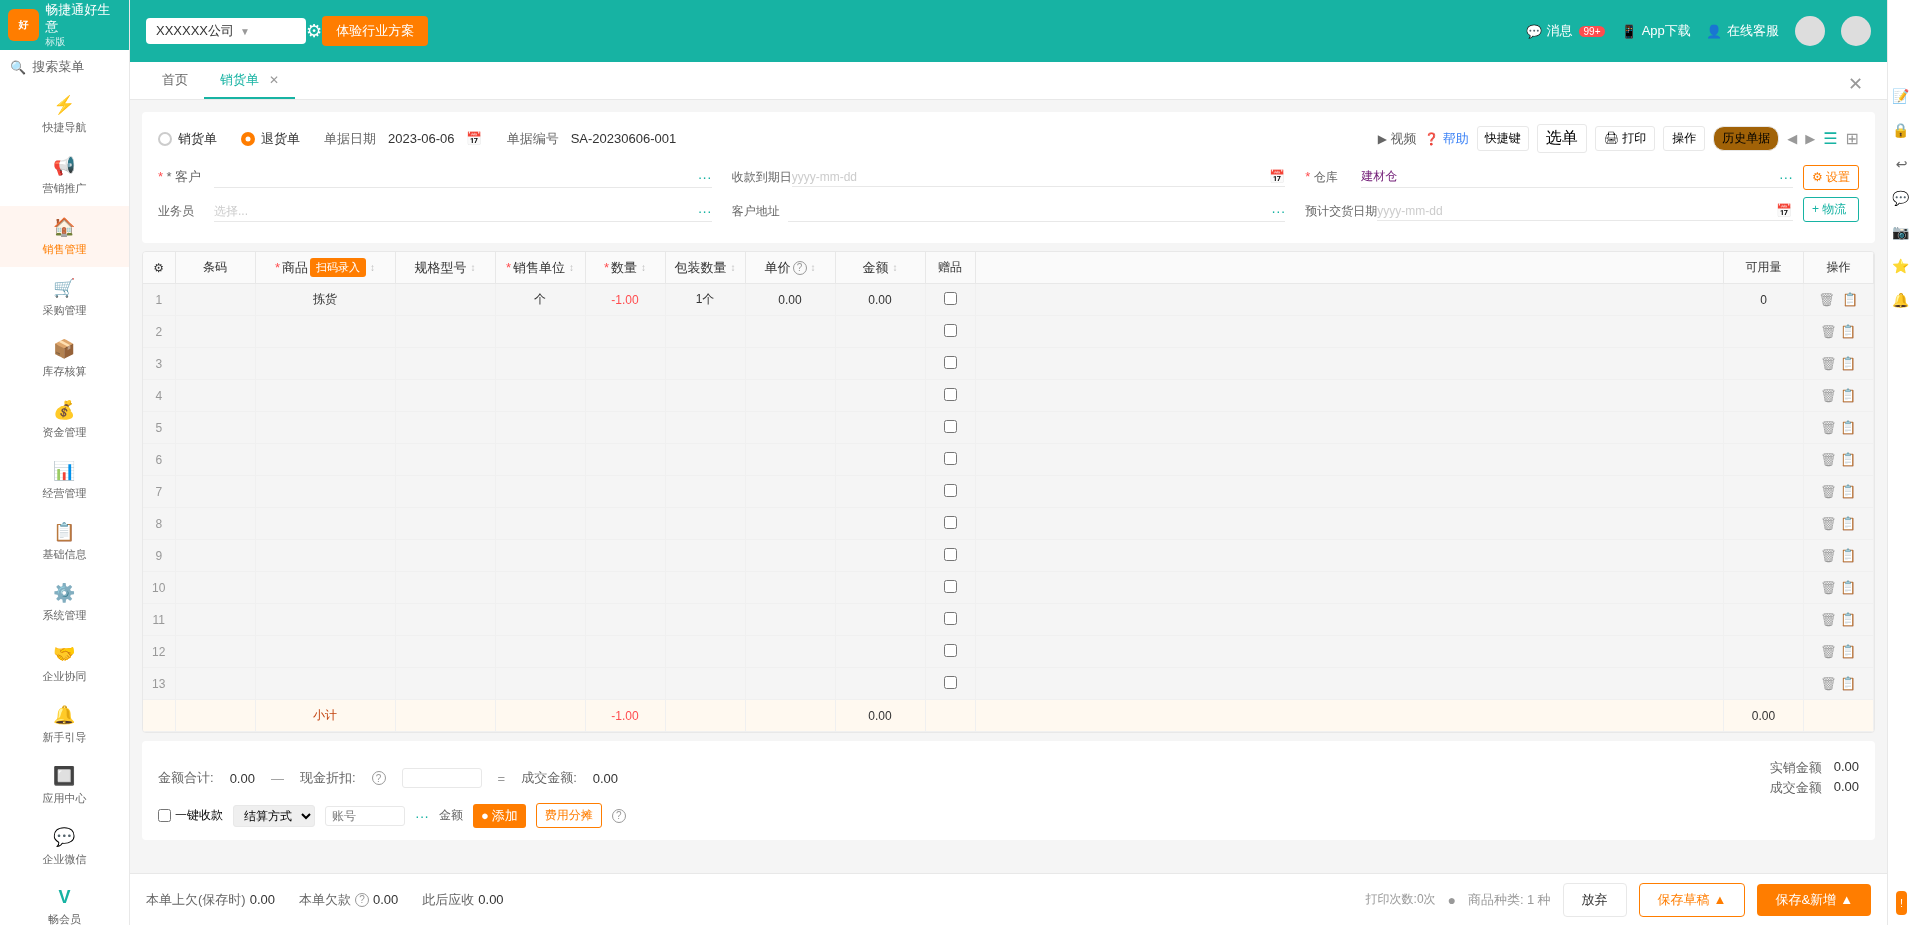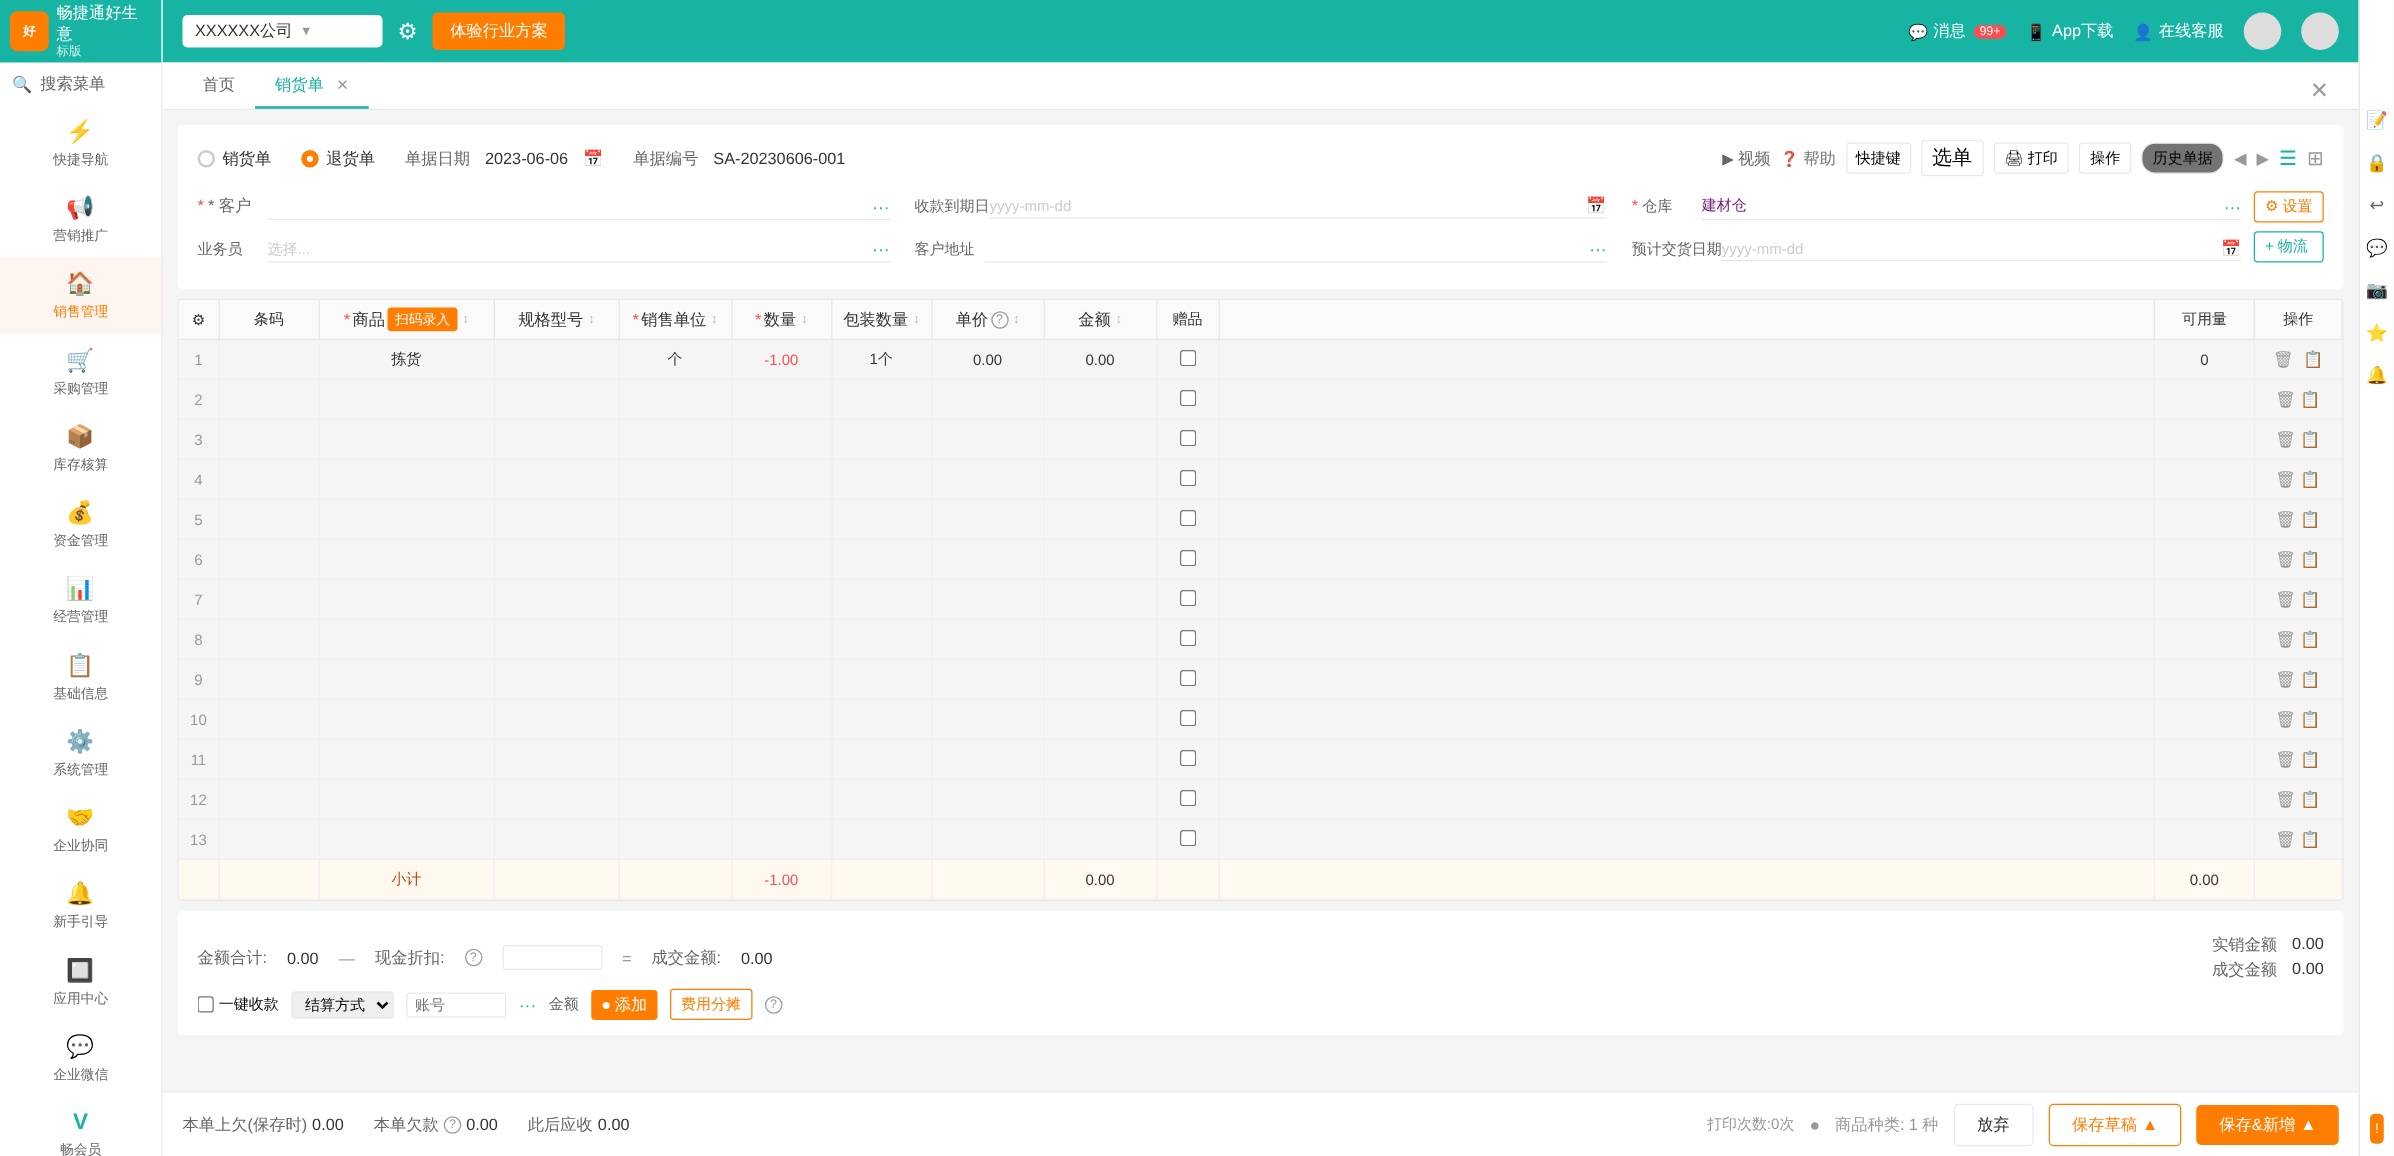--- a/index.html
+++ b/index.html
@@ -13,21 +13,21 @@
     .sidebar-item { display: flex; flex-direction: column; align-items: center; padding: 10px 0; cursor: pointer; color: #666; gap: 4px; }
     .sidebar-item.active { background: #fff5f0; color: #ff7d00; }
     .sidebar-item-icon { font-size: 18px; }
     .sidebar-item-label { font-size: 11px; }
     .sidebar-search { display: flex; flex-direction: row; align-items: center; padding: 8px 10px; color: #666; gap: 6px; cursor: pointer; }
 
     
     .main { flex: 1; display: flex; flex-direction: column; height: 925px; overflow: hidden; }
 
     
-    .topbar { height: 50px; background: #17b3a3; display: flex; align-items: center; padding: 0 16px; gap: 12px; flex-shrink: 0; }
+    .topbar { height: 62px; background: #17b3a3; display: flex; align-items: center; padding: 0 16px; flex-shrink: 0; }
     .topbar-company { background: #fff; border-radius: 4px; padding: 4px 10px; display: flex; align-items: center; gap: 6px; min-width: 160px; cursor: pointer; }
     .topbar-company-text { color: #333; font-size: 13px; }
     .topbar-company-arrow { color: #999; font-size: 10px; }
     .topbar-gear { color: #fff; font-size: 18px; cursor: pointer; }
     .topbar-trial-btn { background: #ff7d00; color: #fff; border: none; border-radius: 4px; padding: 6px 14px; cursor: pointer; font-size: 13px; }
     .topbar-right { margin-left: auto; display: flex; align-items: center; gap: 16px; color: #fff; }
     .topbar-right-item { display: flex; align-items: center; gap: 4px; cursor: pointer; font-size: 13px; color: #fff; }
     .topbar-badge { background: #ff4d4f; color: #fff; border-radius: 10px; padding: 0 5px; font-size: 10px; margin-left: 2px; }
     .topbar-avatar { width: 30px; height: 30px; border-radius: 50%; background: #ddd; }
 
@@ -249,26 +249,26 @@
         </div>
         <div style="display:flex; align-items:center; gap:12px; margin-left:24px;">
           <span style="color:#666;">单据日期</span>
           <span style="color:#333;font-weight:500;">2023-06-06</span>
           <span style="color:#17b3a3;cursor:pointer;">📅</span>
           <span style="color:#666;margin-left:12px;">单据编号</span>
           <span style="color:#333;">SA-20230606-001</span>
         </div>
         <div style="margin-left:auto; display:flex; align-items:center; gap:8px;">
           <span style="color:#666;cursor:pointer;font-size:12px;">▶ <span>视频</span></span>
-          <span style="color:#737373;cursor:pointer;font-size:12px;">❓ <span>帮助</span></span>
+          <span style="color:#3b82f6;cursor:pointer;font-size:12px;">❓ <span>帮助</span></span>
           <button style="border:1px solid #e8e8e8;background:#fff;padding:3px 7px;border-radius:3px;cursor:pointer;font-size:12px;">快捷键</button>
           <button style="border:1px solid #e8e8e8;background:#fff;padding:3px 8px;border-radius:3px;cursor:pointer;font-size:16px;color:#000000;">选单</button>
           <button style="border:1px solid #e8e8e8;background:#fff;padding:3px 8px;border-radius:3px;cursor:pointer;font-size:12px;">🖨 打印</button>
           <button style="border:1px solid #e8e8e8;background:#fff;padding:3px 8px;border-radius:3px;cursor:pointer;font-size:12px;">操作</button>
-          <button style="border:1px solid #e8e8e8;background:#737373;padding:3px 8px;border-radius:11px;cursor:pointer;font-size:12px;">历史单据</button>
+          <button style="border:1px solid #e8e8e8;background:#a16207;padding:3px 8px;border-radius:11px;cursor:pointer;font-size:12px;">历史单据</button>
           <span style="cursor:pointer;color:#999;">◀</span>
           <span style="cursor:pointer;color:#999;">▶</span>
           <span style="cursor:pointer;color:#17b3a3;font-size:16px;">☰</span>
           <span style="cursor:pointer;color:#999;font-size:16px;">⊞</span>
         </div>
       </div>
 
       <div class="three-col">
 
         <div>

